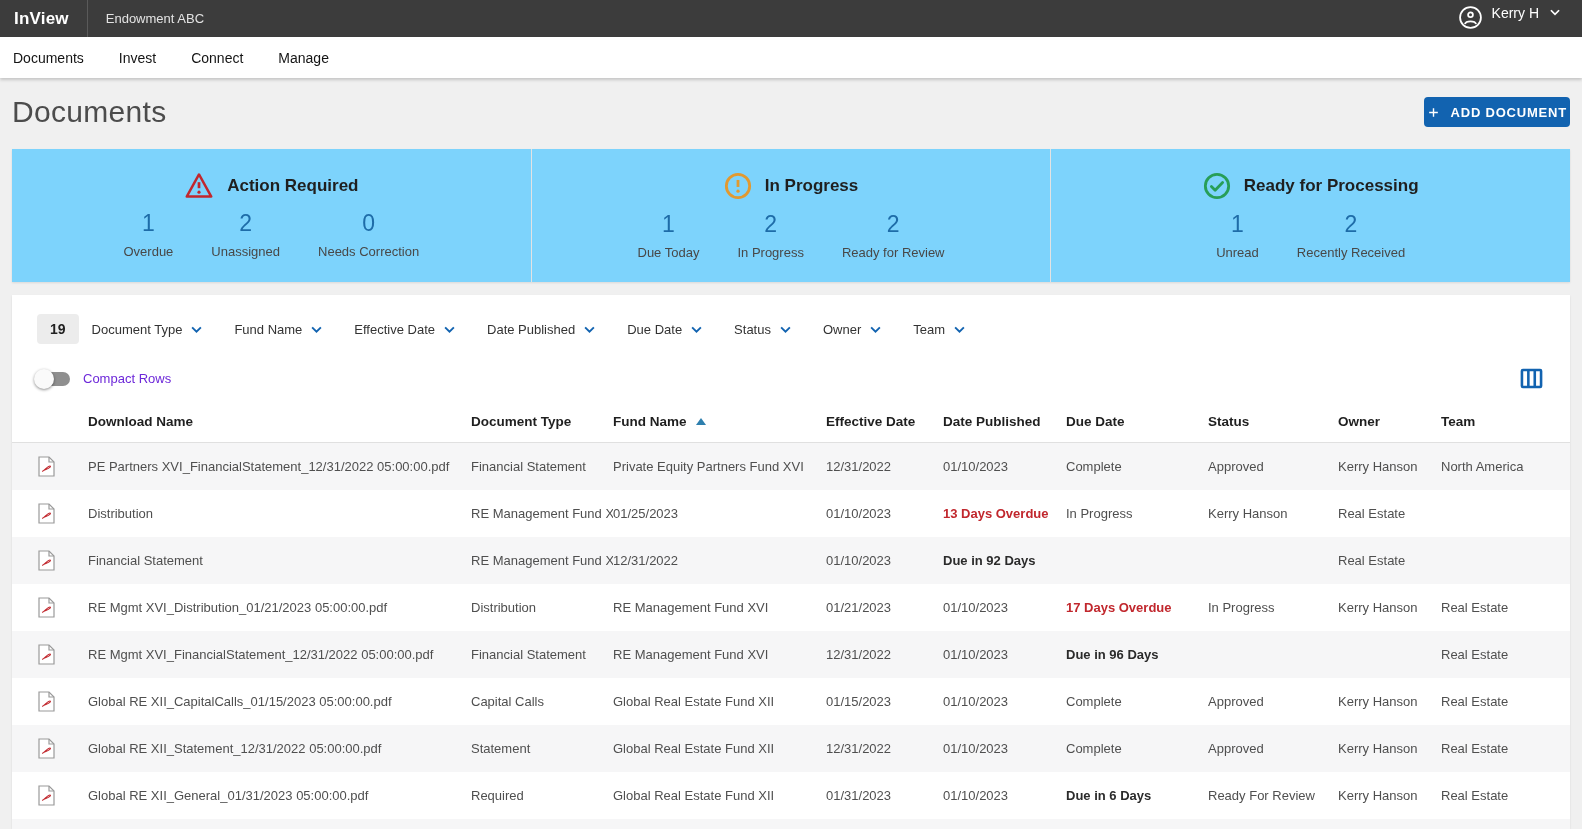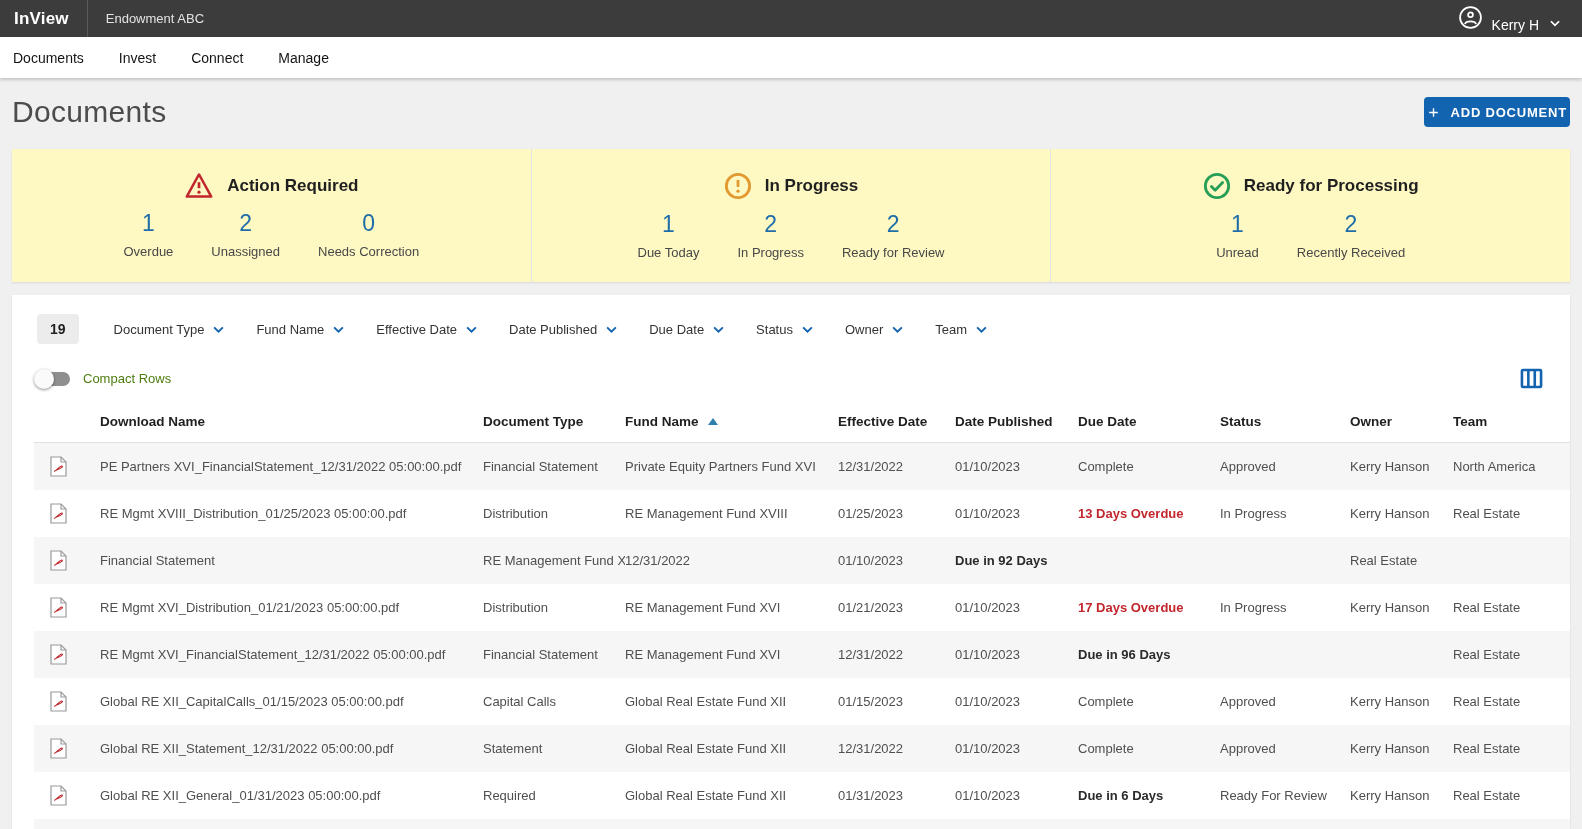--- a/index.html
+++ b/index.html
@@ -4,61 +4,61 @@
 <style>
   * { box-sizing: border-box; margin: 0; padding: 0; }
   html, body { width: 1582px; height: 829px; overflow: hidden; }
   body { font-family: "Liberation Sans", sans-serif; background: #f0f0f0; }
 
   
   .topbar { height: 37px; background: #3c3c3c; display: flex; align-items: center; color: #fff; }
   .brand { font-size: 17px; font-weight: bold; padding: 0 18px 0 14px; letter-spacing: 0.2px; }
   .topbar-divider { width: 1px; align-self: stretch; background: #5a5a5a; }
   .workspace { font-size: 13px; color: #e3e3e3; padding-left: 18px; text-align: right; }
-  .user-menu { margin-left: auto; display: flex; align-items: flex-end; gap: 9px; padding-right: 20px; font-size: 14px; cursor: pointer; }
+  .user-menu { margin-left: auto; display: flex; align-items: flex-start; gap: 9px; padding-right: 20px; font-size: 14px; cursor: pointer; }
 
   
   .nav { height: 41px; background: #fff; display: flex; align-items: center; gap: 35px; padding-left: 13px;
          box-shadow: 0 2px 3px rgba(0,0,0,0.18); position: relative; z-index: 5; font-size: 14px; color: #141414; }
   .nav-item { cursor: pointer; }
 
   
   .page { padding: 0 12px; }
   .page-header { display: flex; justify-content: space-between; align-items: center; margin-top: 9px; height: 50px; }
   .page-title { font-size: 30px; color: #4c4c4c; font-weight: 400; letter-spacing: 0.3px; }
   .add-btn { background: #1263b0; color: #fff; border: none; border-radius: 4px; font-size: 13px; font-weight: bold;
              letter-spacing: 0.8px; padding: 0 3px; height: 30px; display: flex; align-items: center; gap: 11px;
              cursor: pointer; font-family: "Liberation Sans", sans-serif; }
 
   
-  .cards { background: #fef9c3; margin-top: 12px; display: flex; height: 133px; box-shadow: 0 1px 2px rgba(0,0,0,0.10); }
+  .cards { background: #7dd3fc; margin-top: 12px; display: flex; height: 133px; box-shadow: 0 1px 2px rgba(0,0,0,0.10); }
   .card { flex: 1; display: flex; flex-direction: column; align-items: center; justify-content: center; gap: 11px; }
   .card + .card { border-left: 1px solid #e3e3e3; }
   .card-header { display: flex; align-items: center; gap: 13px; font-size: 17px; font-weight: bold; color: #1f1f1f; }
   .card-stats { display: flex; gap: 38px; }
   .stat { display: flex; flex-direction: column; align-items: center; gap: 7px; }
   .stat-value { font-size: 23px; color: #1e6ca8; }
   .stat-label { font-size: 13px; color: #484848; }
 
   
   .table-panel { background: #fff; margin-top: 13px; height: 534px; box-shadow: 0 1px 2px rgba(0,0,0,0.10); overflow: hidden; }
-  .filter-row { display: flex; align-items: center; padding: 19px 25px 0 25px; gap: 35px; }
+  .filter-row { display: flex; align-items: center; padding: 19px 25px 0 25px; gap: 13px; }
   .count-chip { background: #ececec; border-radius: 4px; font-weight: bold; font-size: 14px; padding: 7px 13px; color: #222; }
   .filter { display: flex; align-items: center; gap: 7px; font-size: 13px; color: #333; cursor: pointer; }
 
   .controls-row { display: flex; justify-content: space-between; align-items: center; padding: 21px 25px 0 25px; }
-  .toggle-wrap { display: flex; align-items: center; gap: 13px; font-size: 13px; color: #4d7c0f; cursor: pointer; }
+  .toggle-wrap { display: flex; align-items: center; gap: 13px; font-size: 13px; color: #6d28d9; cursor: pointer; }
   .toggle { width: 33px; height: 14px; background: #8f8f8f; border-radius: 7px; position: relative; }
   .toggle-knob { width: 20px; height: 20px; background: #fafafa; border-radius: 50%; position: absolute; left: -3px; top: -3px;
                  box-shadow: 0 1px 3px rgba(0,0,0,0.45); }
   .columns-btn { cursor: pointer; display: flex; align-items: center; }
 
   .table { margin-top: 9px; }
   .thead, .trow { display: grid; grid-template-columns: 50px 383px 142px 213px 117px 123px 142px 130px 103px 1fr;
-                  align-items: center; padding-left: 16px; margin-left: 22px; }
+                  align-items: center; padding-left: 26px; }
   .thead { height: 42px; font-size: 13.5px; font-weight: bold; color: #1f1f1f; border-bottom: 1px solid #e0e0e0; }
   .th { display: flex; align-items: center; cursor: pointer; }
   .sort-arrow { width: 0; height: 0; border-left: 5px solid transparent; border-right: 5px solid transparent;
                 border-bottom: 7px solid #2e7fae; display: inline-block; margin-left: 9px; }
   .trow { height: 47px; font-size: 13px; color: #4f4f4f; cursor: pointer; }
   .tbody .trow:nth-child(odd) { background: #f6f6f7; }
   .cell { padding-right: 10px; white-space: nowrap; overflow: hidden; }
   .due-overdue { color: #c1272d; font-weight: bold; }
   .due-upcoming { color: #2b2b2b; font-weight: bold; }
   .pdf-cell { display: flex; align-items: center; }
@@ -334,21 +334,20 @@
   </div>
 
   <div class="trow">
     <div class="cell pdf-cell">
       <svg width="17" height="21" viewBox="0 0 17 21">
         <path d="M1 1 h10 l5 5 v14 h-15 z" fill="#fff" stroke="#9a9a9a" stroke-width="1.2"></path>
         <path d="M11 1 v5 h5" fill="none" stroke="#9a9a9a" stroke-width="1.2"></path>
         <path d="M4.2 15.4 c2.4-1.3 6.2-5.9 7.8-5.4 c1.4 0.5-0.8 2.1-3.6 3.3 c-1.6 0.7-3.4 1.6-4.2 2.1z" fill="none" stroke="#c1272d" stroke-width="1.1"></path>
       </svg>
     </div>
-    <div class="cell">RE Mgmt XVIII_Distribution_01/25/2023 05:00:00.pdf</div>
     <div class="cell">Distribution</div>
     <div class="cell">RE Management Fund XVIII</div>
     <div class="cell">01/25/2023</div>
     <div class="cell">01/10/2023</div>
     <div class="cell due-overdue">13 Days Overdue</div>
     <div class="cell">In Progress</div>
     <div class="cell">Kerry Hanson</div>
     <div class="cell">Real Estate</div>
   </div>
 

